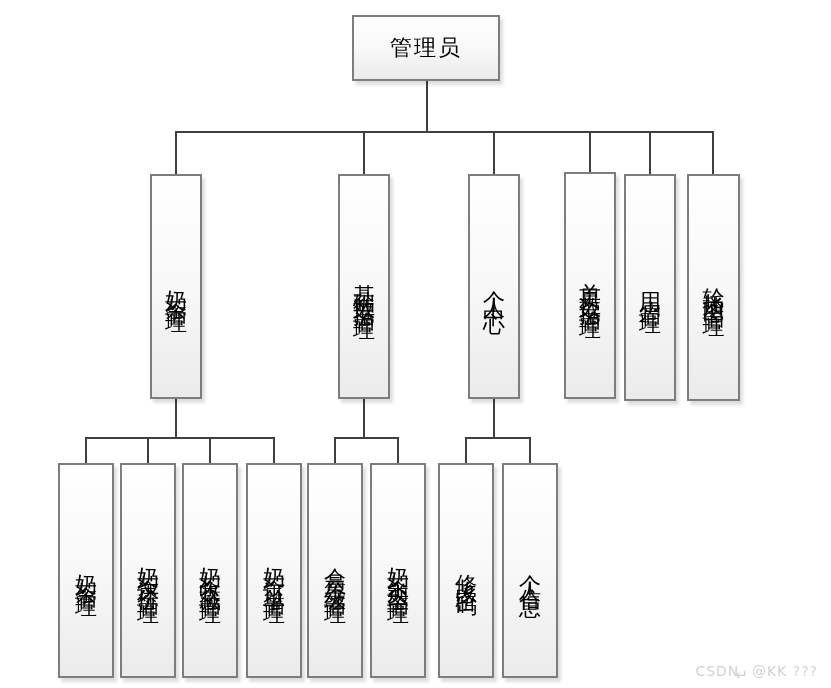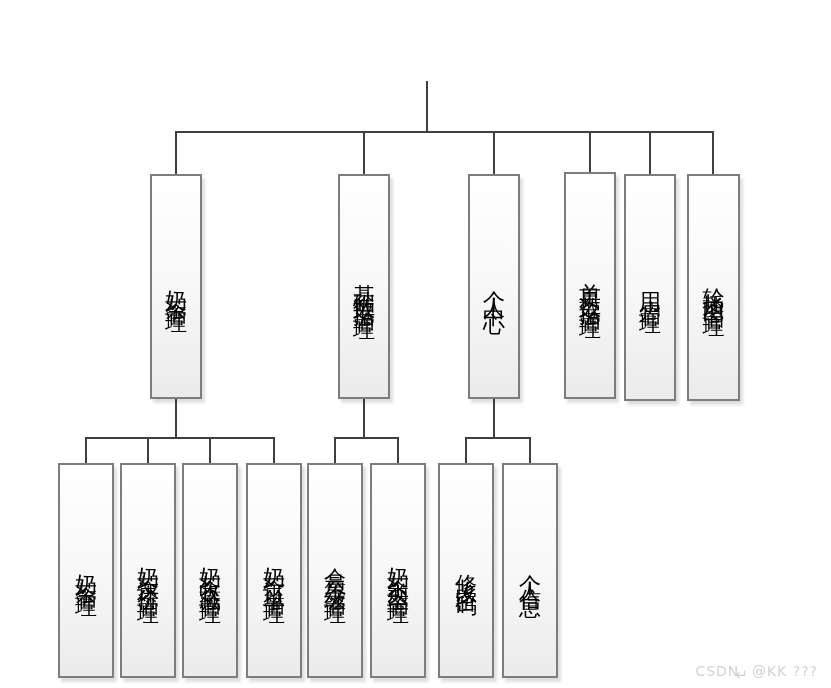--- a/index.html
+++ b/index.html
@@ -56,20 +56,23 @@
     <div class="line" style="left:334px;top:437px;width:65px;height:2px"></div>
     <div class="line" style="left:334px;top:437px;width:2px;height:26px"></div>
     <div class="line" style="left:397px;top:437px;width:2px;height:26px"></div>
 
     <div class="line" style="left:493px;top:399px;width:2px;height:38px"></div>
     <div class="line" style="left:465px;top:437px;width:66px;height:2px"></div>
     <div class="line" style="left:465px;top:437px;width:2px;height:26px"></div>
     <div class="line" style="left:529px;top:437px;width:2px;height:26px"></div>
   </div>
 
+  <div class="node" style="left:352px;top:15px;width:148px;height:66px">
+    <span class="htext">管理员</span>
+  </div>
 
   <div class="node" style="left:150px;top:174px;width:52px;height:225px">
     <span class="vtext">奶茶管理</span>
   </div>
   <div class="node" style="left:338px;top:174px;width:52px;height:225px">
     <span class="vtext">基础数据管理</span>
   </div>
   <div class="node" style="left:468px;top:174px;width:52px;height:225px">
     <span class="vtext">个人中心</span>
   </div>

